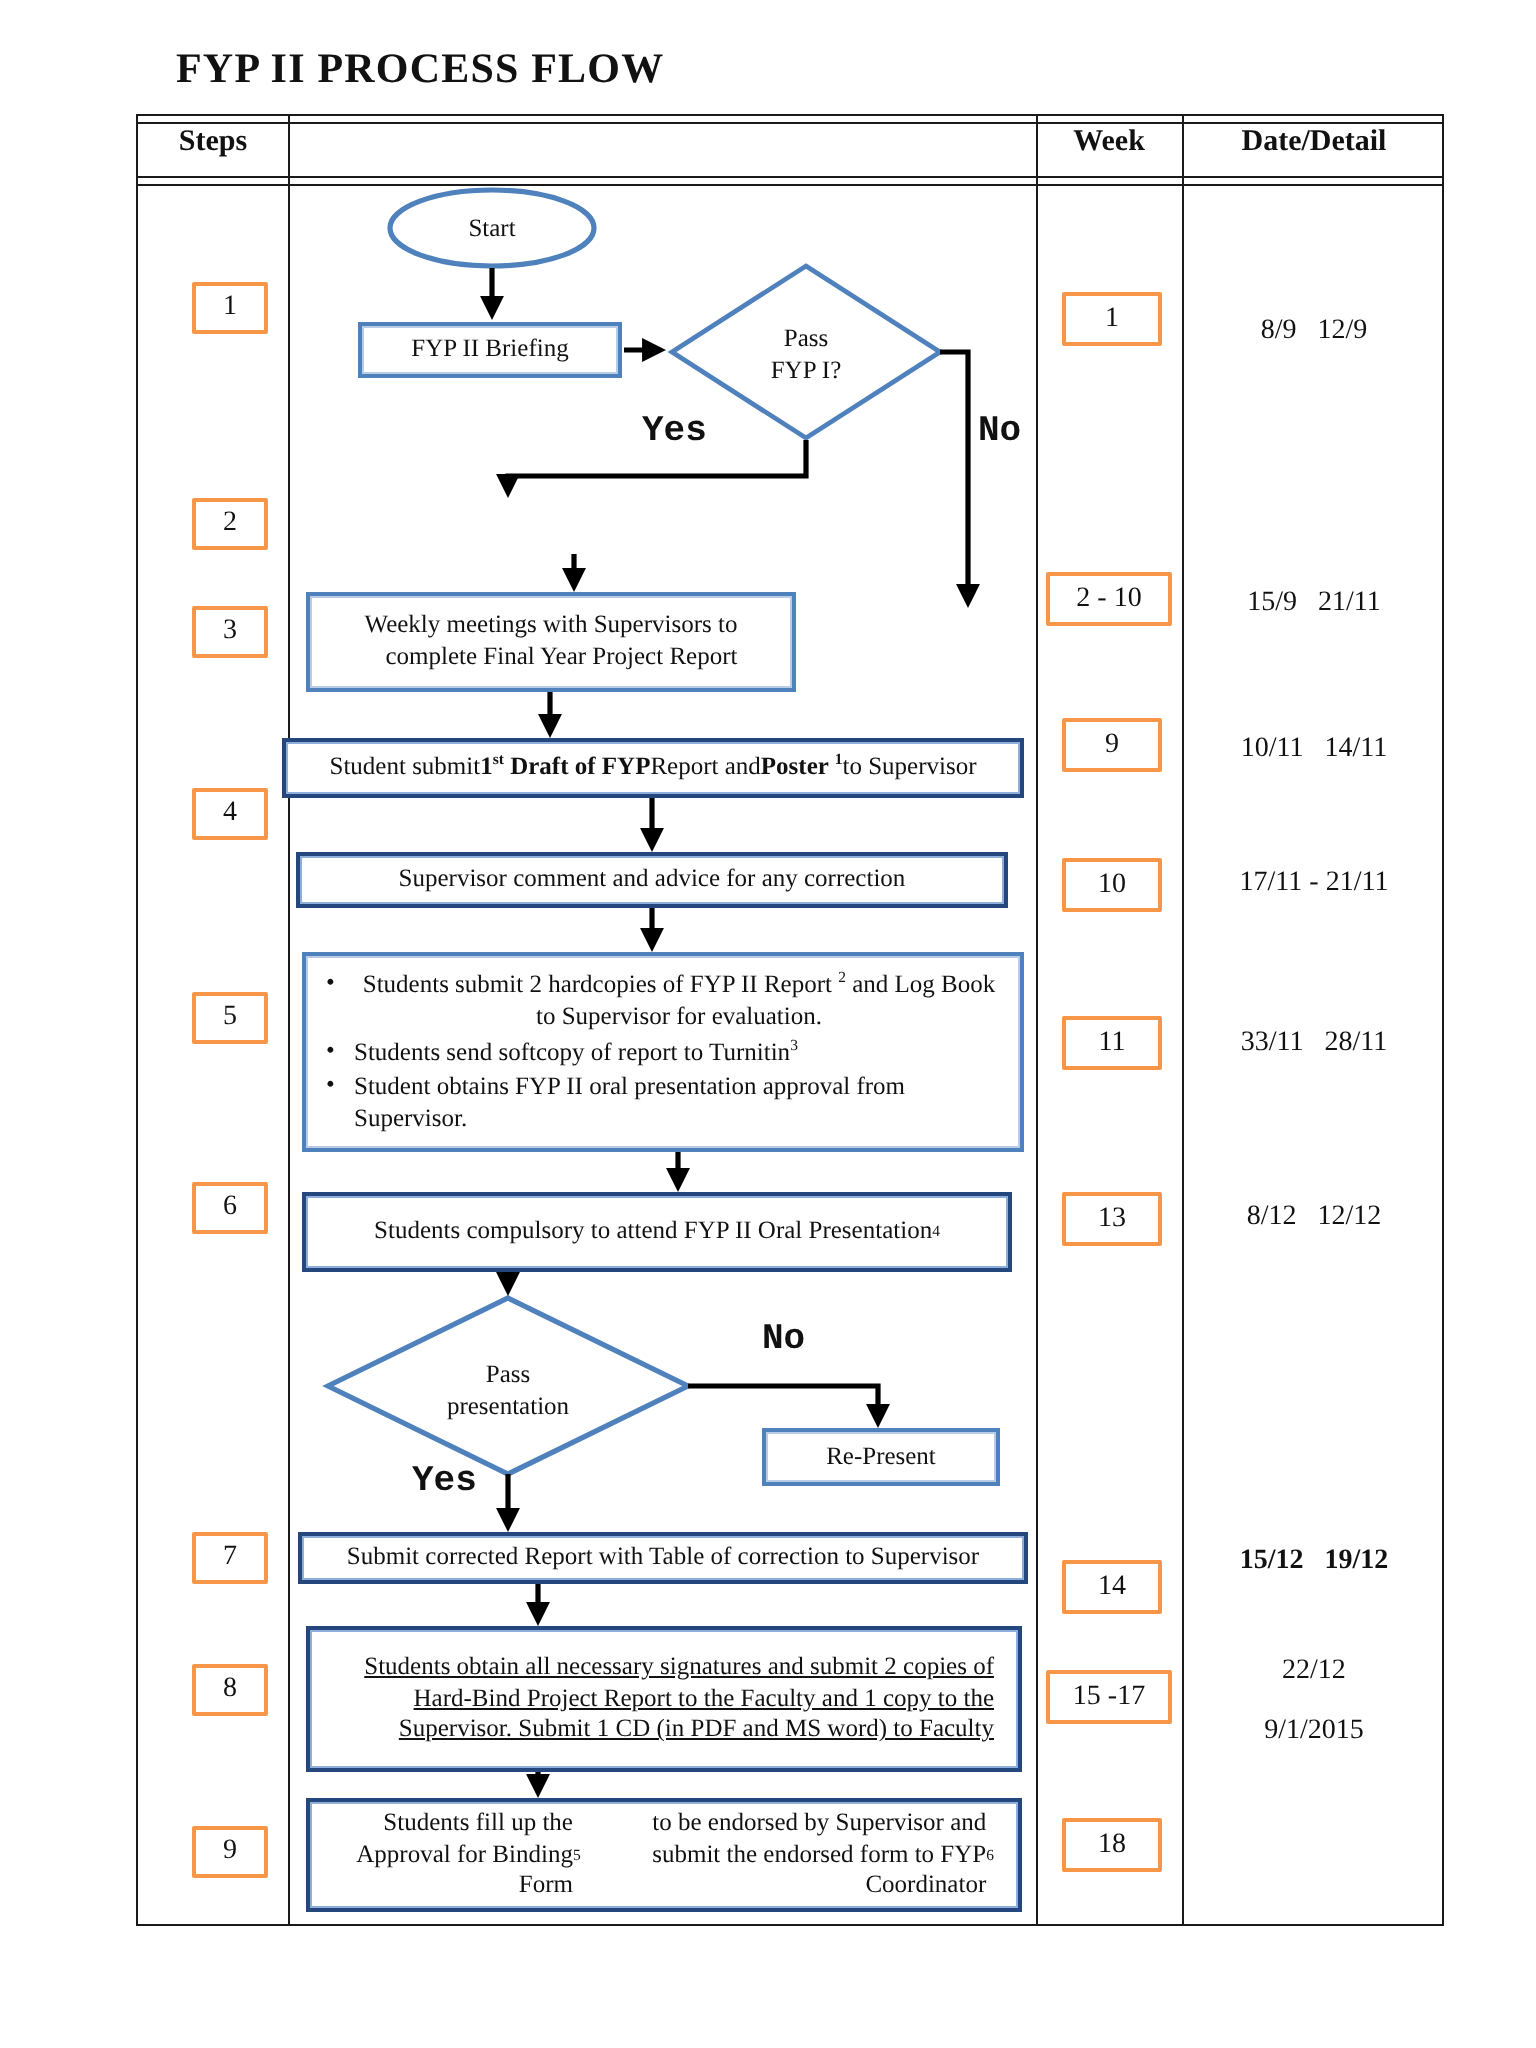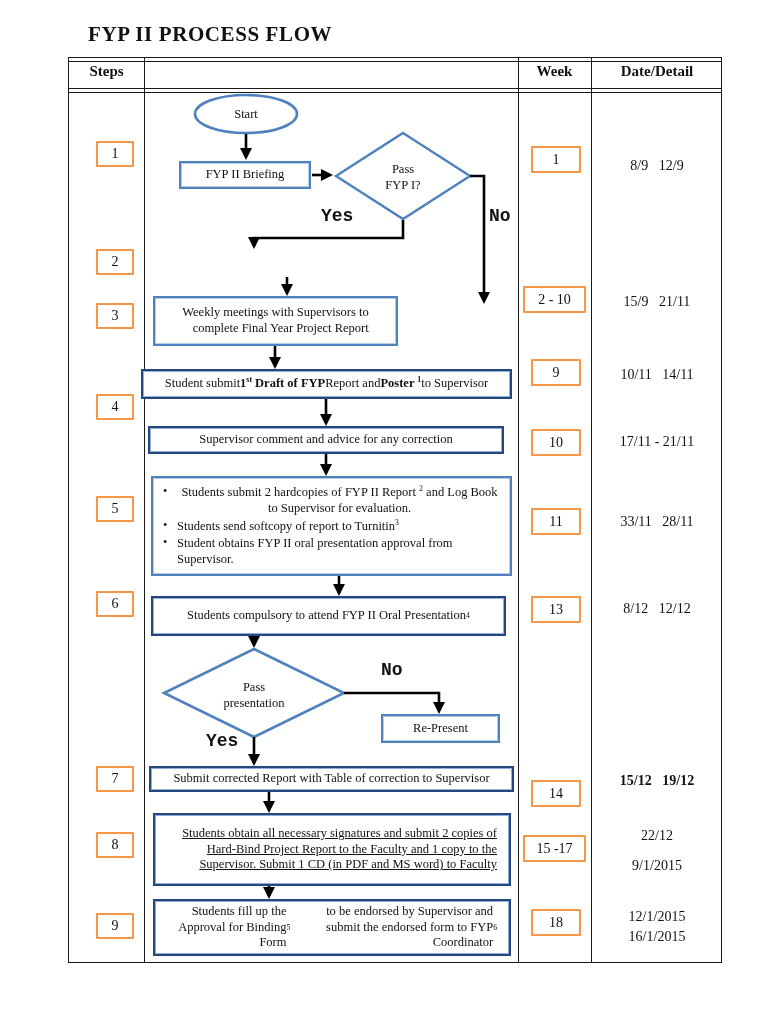--- a/index.html
+++ b/index.html
@@ -166,16 +166,14 @@
 
   <div class="date-cell" style="top:100px;">8/9   12/9</div>
   <div class="date-cell" style="top:236px;">15/9   21/11</div>
   <div class="date-cell" style="top:309px;">10/11   14/11</div>
   <div class="date-cell" style="top:376px;">17/11 - 21/11</div>
   <div class="date-cell" style="top:456px;">33/11   28/11</div>
   <div class="date-cell" style="top:543px;">8/12   12/12</div>
   <div class="date-cell" style="top:715px;font-weight:bold;">15/12   19/12</div>
   <div class="date-cell" style="top:763px;line-height:30px;">22/12
 9/1/2015</div>
-  <div class="date-cell" style="top:849px;line-height:20px;">12/1/2015
-16/1/2015</div>
 
 </div>
 
 </body></html>

